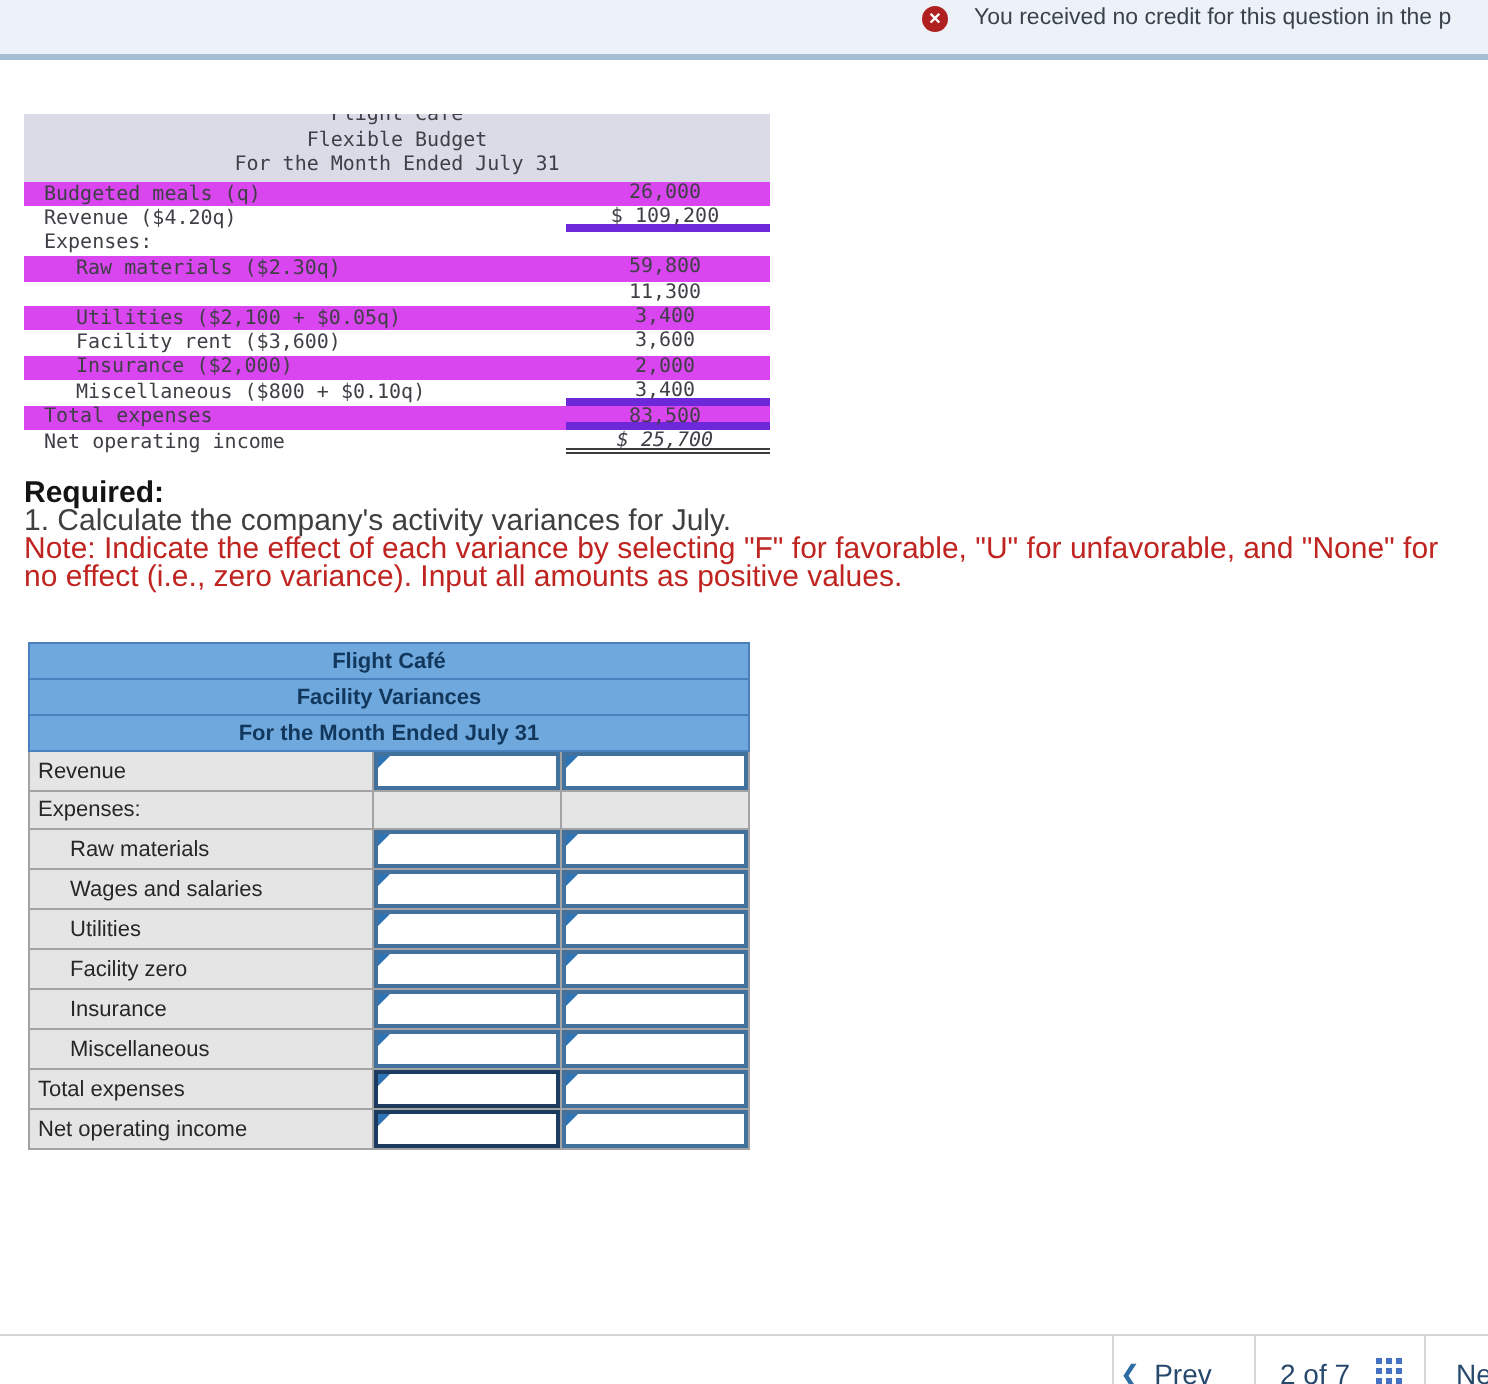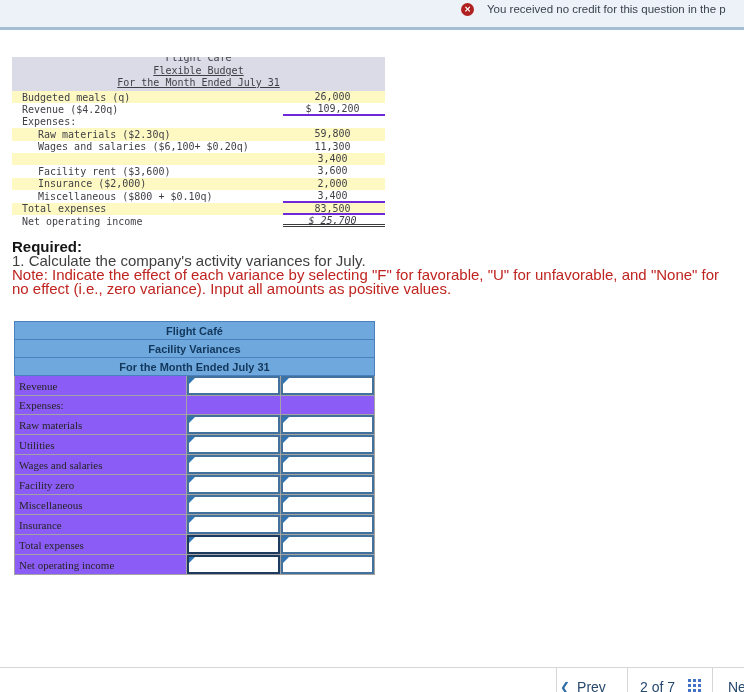--- a/index.html
+++ b/index.html
@@ -25,52 +25,52 @@
   }
 
   
   .budget {
     position:absolute; left:12px; top:57px; width:373px;
     font-family:"DejaVu Sans Mono", monospace; font-size:10px; color:#3f3f46;
   }
   .budget .bhead { background:#dbdbe7; text-align:center; padding-bottom:2px; }
   .budget .bhead .l1 { height:8px; overflow:hidden; }
   .budget .bhead .l1 > div { margin-top:-5px; line-height:12px; }
-  .budget .bhead .l2, .budget .bhead .l3 { line-height:12px;text-decoration:underline; }
+  .budget .bhead .l2, .budget .bhead .l3 { line-height:12px; }
   .brow { display:flex; height:12.4px; align-items:center; }
-  .brow.stripe { background:#fef9c3; }
+  .brow.stripe { background:#d946ef; }
   .brow .lbl { padding-left:10px; white-space:nowrap; }
   .brow .lbl.ind { padding-left:26px; }
   .brow .amt {
     margin-left:auto; width:102px; text-align:center; padding-right:3px;
     white-space:nowrap; height:12.4px; line-height:12.4px;
   }
-  .brow .amt.u1 { border-bottom:2px solid #6d28d9; }
+  .brow .amt.u1 { border-bottom:4px solid #6d28d9; }
   .brow .amt.u2 { border-bottom:3px double #3c3c3c;font-style:italic; }
 
   
   .required { position:absolute; left:12px; top:240px; width:722px; font-size:15px; line-height:14px; }
   .required .rh { font-weight:bold; color:#141414; }
   .required .ri { color:#3f3f3f; }
   .required .rn { font-weight:normal; color:#bf2420; }
 
   
   table.var {
     position:absolute; left:14px; top:321px; width:360px;
     border-collapse:collapse; table-layout:fixed;
     border:1.5px solid #7f7f7f; font-size:11px;
   }
   table.var col.c1 { width:172px; } table.var col.c2 { width:94px; } table.var col.c3 { width:94px; }
   table.var td.hd {
     height:18px; background:#6fa8dc; border:1px solid #4a80bd;
     text-align:center; font-weight:bold; color:#12375c;
   }
   table.var td { border:1px solid #a3a3a3; }
-  table.var td.lab { height:19px; color:#262626; padding-left:4px; background:#8b5cf6;font-family:Liberation Serif, serif; }
-  table.var td.lab.ind { padding-left:4px; }
+  table.var td.lab { height:19px; color:#262626; padding-left:4px; background:#e5e5e5; }
+  table.var td.lab.ind { padding-left:20px; }
   table.var td.icell { padding:0; background:#fff; height:19px; }
   .boxwrap { position:relative; width:100%; height:19px; }
   .boxwrap input {
     display:block; width:100%; height:19px; border:2px solid #41719c;
     background:#fff; outline:none; padding:0 3px;
     font:11px "Liberation Sans", sans-serif; color:#222;
   }
   .boxwrap.strong input { border-color:#1c3b5e; }
   .boxwrap .marker {
     position:absolute; left:2px; top:2px; width:0; height:0; z-index:2;
@@ -121,24 +121,24 @@
       </div>
     <div class="brow">
         <span class="lbl">Expenses:</span>
         <span class="amt"></span>
       </div>
     <div class="brow stripe">
         <span class="lbl ind">Raw materials ($2.30q)</span>
         <span class="amt">59,800</span>
       </div>
     <div class="brow">
-        <span class="lbl ind">Wages and salaries ($6,100+ $0.20q)</span>
         <span class="amt">11,300</span>
       </div>
     <div class="brow stripe">
+        <span class="lbl ind">Utilities ($2,100 + $0.05q)</span>
         <span class="amt">3,400</span>
       </div>
     <div class="brow">
         <span class="lbl ind">Facility rent ($3,600)</span>
         <span class="amt">3,600</span>
       </div>
     <div class="brow stripe">
         <span class="lbl ind">Insurance ($2,000)</span>
         <span class="amt">2,000</span>
       </div>
@@ -208,81 +208,81 @@
             </div>
           </td>
       <td class="icell">
             <div class="boxwrap">
               <span class="marker"></span>
               <input type="text" value="" style="">
             </div>
           </td>
     </tr>
     <tr>
+      <td class="lab ind">Wages and salaries</td>
+      <td class="icell">
+            <div class="boxwrap">
+              <span class="marker"></span>
+              <input type="text" value="" style="">
+            </div>
+          </td>
+      <td class="icell">
+            <div class="boxwrap">
+              <span class="marker"></span>
+              <input type="text" value="" style="">
+            </div>
+          </td>
+    </tr>
+    <tr>
       <td class="lab ind">Utilities</td>
       <td class="icell">
             <div class="boxwrap">
               <span class="marker"></span>
               <input type="text" value="" style="">
             </div>
           </td>
       <td class="icell">
             <div class="boxwrap">
               <span class="marker"></span>
               <input type="text" value="" style="">
             </div>
           </td>
     </tr>
     <tr>
-      <td class="lab ind">Wages and salaries</td>
-      <td class="icell">
-            <div class="boxwrap">
-              <span class="marker"></span>
-              <input type="text" value="" style="">
-            </div>
-          </td>
-      <td class="icell">
-            <div class="boxwrap">
-              <span class="marker"></span>
-              <input type="text" value="" style="">
-            </div>
-          </td>
-    </tr>
-    <tr>
       <td class="lab ind">Facility zero</td>
       <td class="icell">
             <div class="boxwrap">
               <span class="marker"></span>
               <input type="text" value="" style="">
             </div>
           </td>
       <td class="icell">
             <div class="boxwrap">
               <span class="marker"></span>
               <input type="text" value="" style="">
             </div>
           </td>
     </tr>
     <tr>
+      <td class="lab ind">Insurance</td>
+      <td class="icell">
+            <div class="boxwrap">
+              <span class="marker"></span>
+              <input type="text" value="" style="">
+            </div>
+          </td>
+      <td class="icell">
+            <div class="boxwrap">
+              <span class="marker"></span>
+              <input type="text" value="" style="">
+            </div>
+          </td>
+    </tr>
+    <tr>
       <td class="lab ind">Miscellaneous</td>
-      <td class="icell">
-            <div class="boxwrap">
-              <span class="marker"></span>
-              <input type="text" value="" style="">
-            </div>
-          </td>
-      <td class="icell">
-            <div class="boxwrap">
-              <span class="marker"></span>
-              <input type="text" value="" style="">
-            </div>
-          </td>
-    </tr>
-    <tr>
-      <td class="lab ind">Insurance</td>
       <td class="icell">
             <div class="boxwrap">
               <span class="marker"></span>
               <input type="text" value="" style="">
             </div>
           </td>
       <td class="icell">
             <div class="boxwrap">
               <span class="marker"></span>
               <input type="text" value="" style="">

